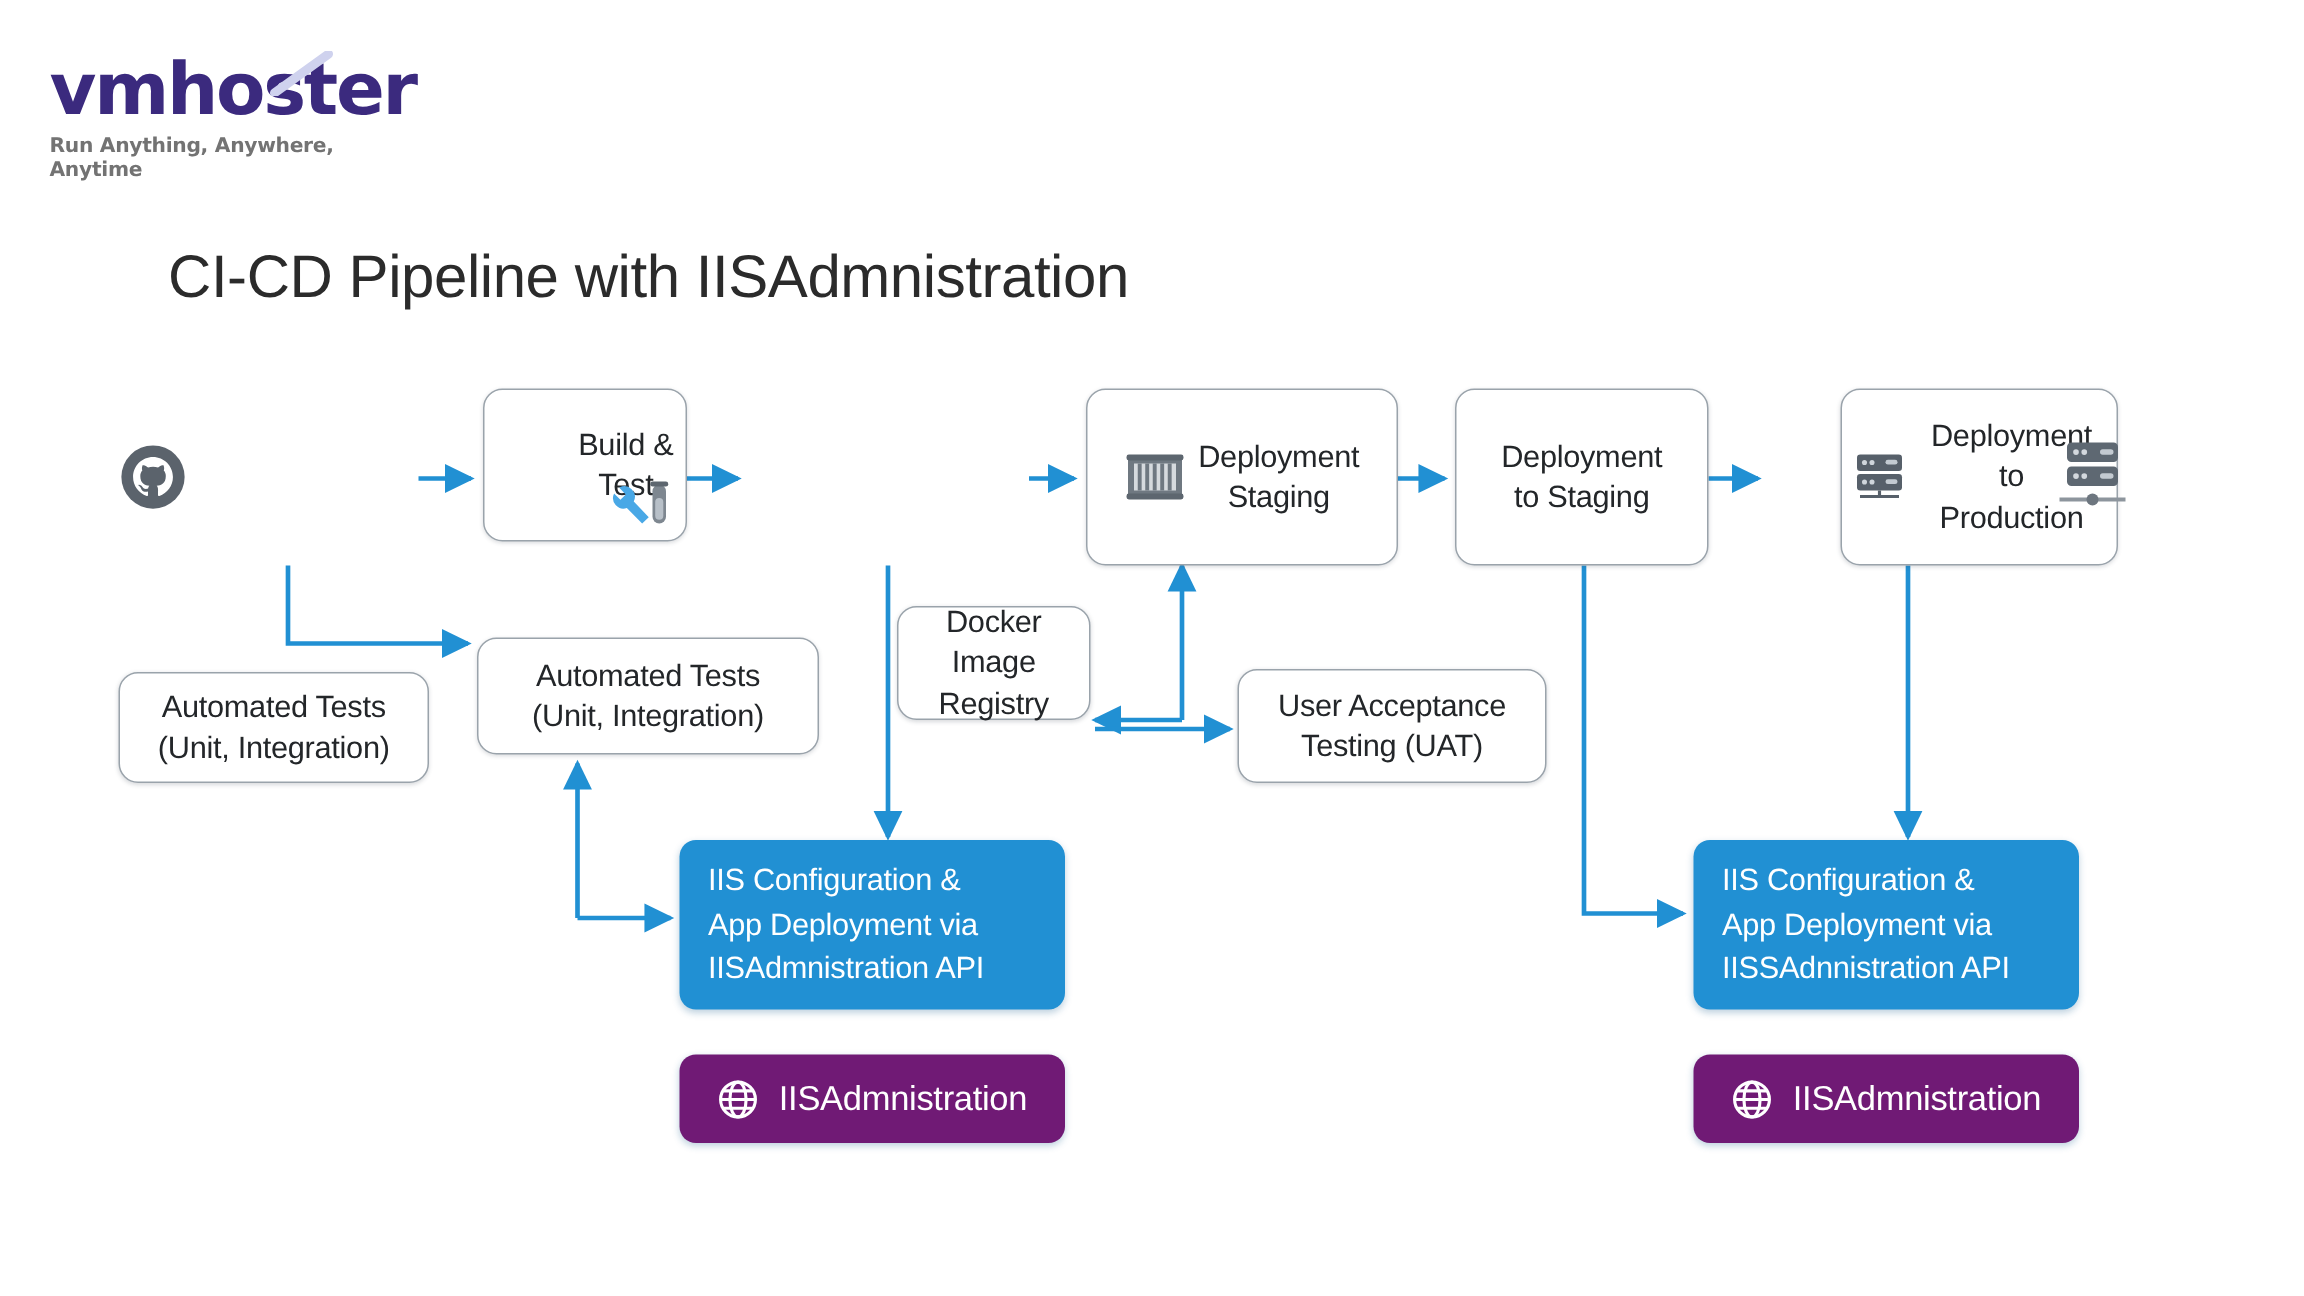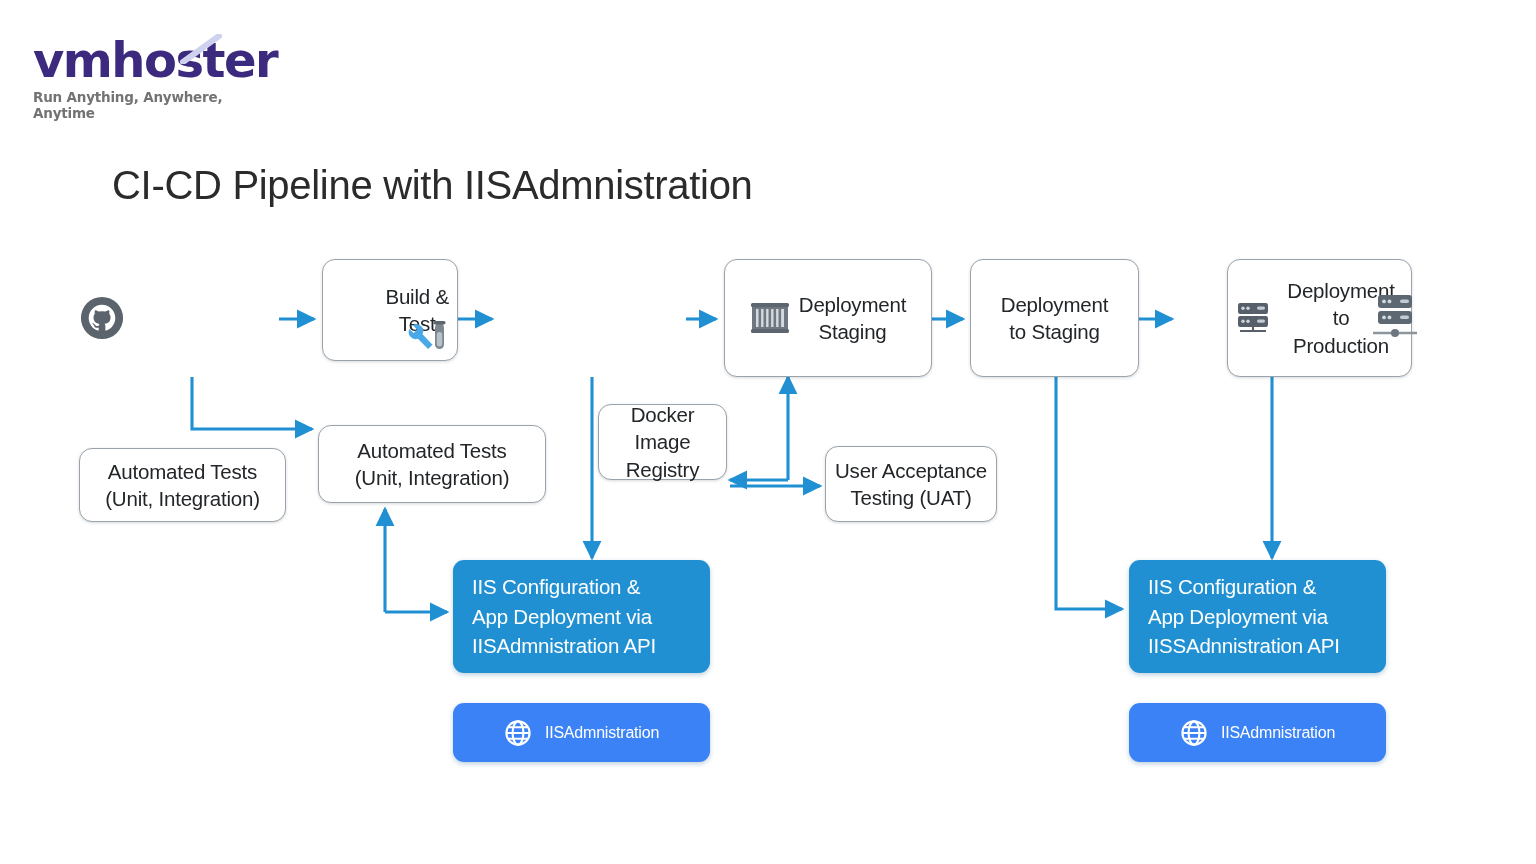--- a/index.html
+++ b/index.html
@@ -62,25 +62,25 @@
     display:flex;align-items:center;
     padding:16px 19px;
     font-size:20.5px;line-height:1.45;
     letter-spacing:-0.2px;
     box-shadow:0 2px 5px rgba(20,90,140,.28);
   }
   .bluebox .lbl{white-space:pre-line;text-align:left;}
 
   .pill{
     position:absolute;box-sizing:border-box;
-    background:#3b82f6;border-radius:11px;
+    background:#701a75;border-radius:11px;
     color:#ffffff;
     display:flex;align-items:center;justify-content:center;
     gap:13px;
-    font-size:16px;letter-spacing:-0.2px;
+    font-size:23px;letter-spacing:-0.2px;
     box-shadow:0 2px 5px rgba(20,90,140,.28);
   }
 
   
   .icon-abs{position:absolute;}
 </style>
 </head>
 <body>
 
 <div id="canvas">
@@ -208,21 +208,21 @@
     <span class="lbl">Automated Tests
 (Unit, Integration)</span>
   </div>
 
   <div class="node" style="left:598px;top:404px;width:129px;height:76px;">
     <span class="lbl">Docker
 Image
 Registry</span>
   </div>
 
-  <div class="node" style="left:825px;top:446px;width:172px;height:76px;">
+  <div class="node" style="left:825px;top:446px;width:206px;height:76px;">
     <span class="lbl">User Acceptance
 Testing (UAT)</span>
   </div>
 
   <div class="bluebox" style="left:453px;top:560px;width:257px;height:113px;">
     <span class="lbl">IIS Configuration &amp;
 App Deployment via
 IISAdmnistration API</span>
   </div>
 

